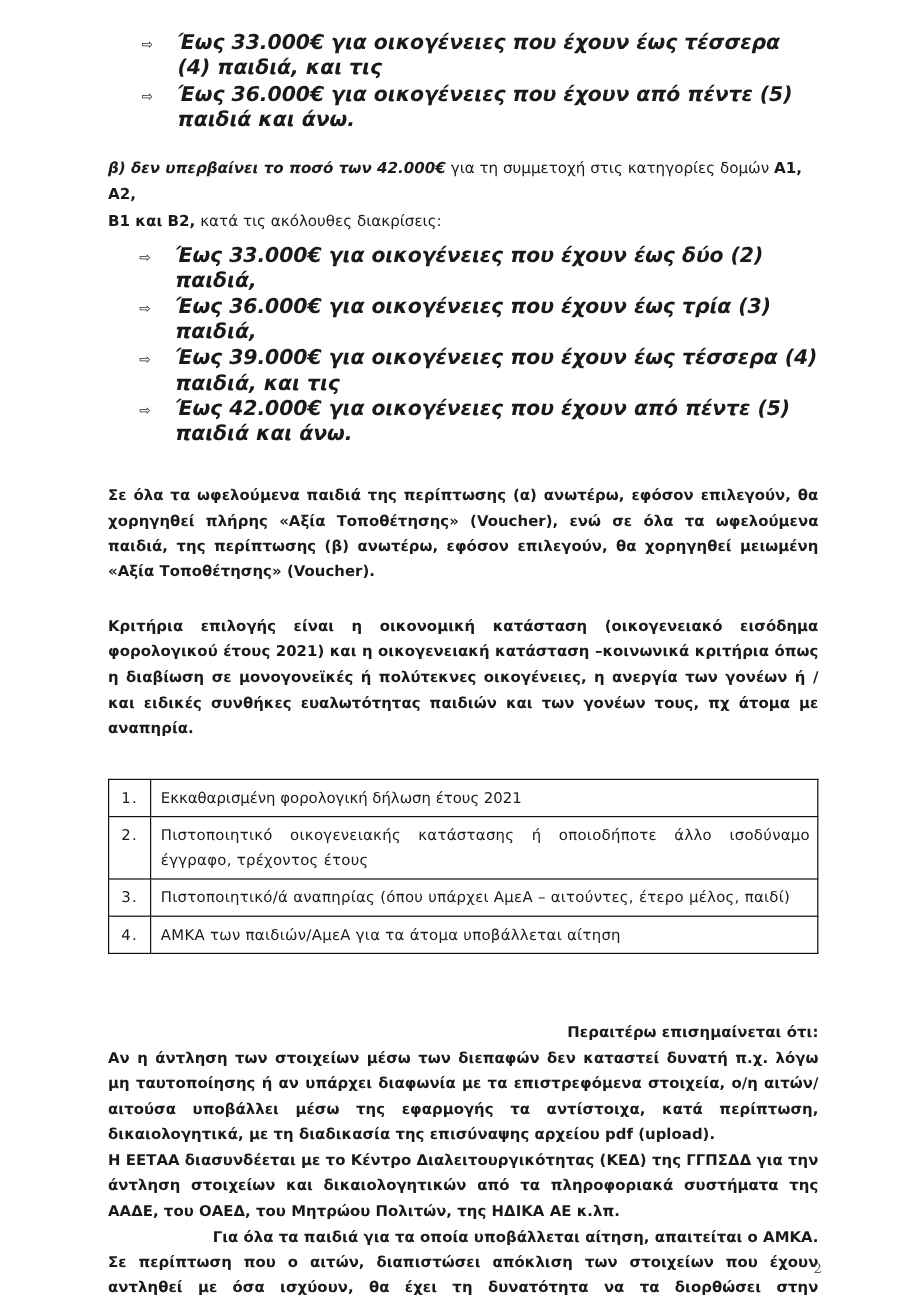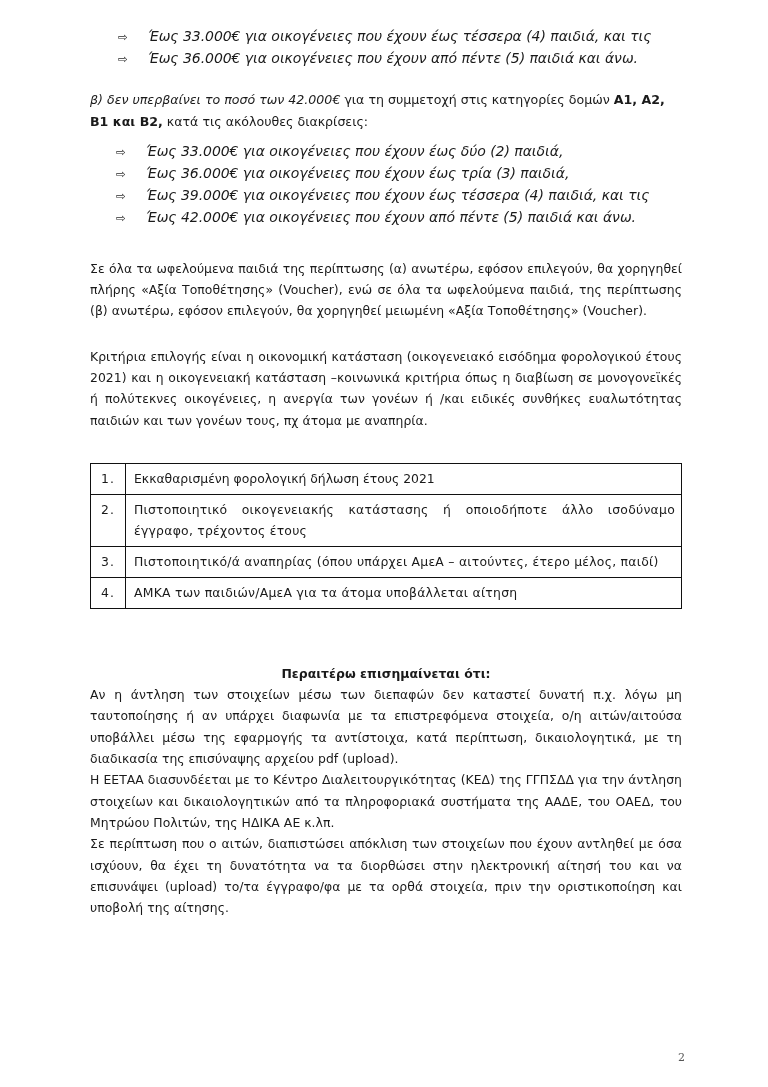--- a/index.html
+++ b/index.html
@@ -31,22 +31,23 @@
   }
 
   
   .para {
     font-size: 12.4px;
     line-height: 21.3px;
     text-align: justify;
     text-justify: inter-word;
     margin: 0;
     letter-spacing: 0.05px;
-  }
-  .para.nojust { text-align: center; }
+    font-weight: bold;
+  }
+  .para.nojust { text-align: right; }
   .bold { font-weight: bold; }
 
   
   .bullets {
     list-style: none;
     margin: 0;
     padding: 0;
   }
   .bullet-row {
     display: flex;
@@ -59,34 +60,35 @@
     flex: 0 0 auto;
     width: 30px;
     font-size: 11.5px;
     color: #2a2a2a;
     text-align: left;
     font-family: "DejaVu Sans", sans-serif;
   }
   .bullet-row .btext {
     flex: 1 1 auto;
     font-style: italic;
-    font-size: 14px;
+    font-size: 17px;
     letter-spacing: -0.05px;
+    font-weight: bold;
   }
   .indent-1 { margin-left: 28px; }
   .indent-2 { margin-left: 26px; }
 
   
   .clause {
     font-size: 12.6px;
     line-height: 22px;
     margin: 0;
     text-align: left;
   }
-  .clause .lead { font-style: italic; font-weight: normal; }
+  .clause .lead { font-style: italic; font-weight: bold; }
   .clause-line2 {
     font-size: 12.6px;
     line-height: 22px;
   }
 
   .spacer-8  { height: 8px; }
   .spacer-18 { height: 18px; }
   .spacer-24 { height: 24px; }
   .spacer-28 { height: 28px; }
   .spacer-30 { height: 30px; }
@@ -212,18 +214,19 @@
     </table>
 
     <div class="spacer-24"></div>
 
 
     <div class="spacer-30"></div>
 
     <p class="para bold nojust">Περαιτέρω επισημαίνεται ότι:</p>
     <p class="para">Αν η άντληση των στοιχείων μέσω των διεπαφών δεν καταστεί δυνατή π.χ. λόγω μη ταυτοποίησης ή αν υπάρχει διαφωνία με τα επιστρεφόμενα στοιχεία, ο/η αιτών/αιτούσα υποβάλλει μέσω της εφαρμογής τα αντίστοιχα, κατά περίπτωση, δικαιολογητικά, με τη διαδικασία της επισύναψης αρχείου pdf (upload).</p>
     <p class="para">Η ΕΕΤΑΑ διασυνδέεται με το Κέντρο Διαλειτουργικότητας (ΚΕΔ) της ΓΓΠΣΔΔ για την άντληση στοιχείων και δικαιολογητικών από τα πληροφοριακά συστήματα της ΑΑΔΕ, του ΟΑΕΔ, του Μητρώου Πολιτών, της ΗΔΙΚΑ ΑΕ κ.λπ.</p>
+    <p class="para bold nojust">Για όλα τα παιδιά για τα οποία υποβάλλεται αίτηση, απαιτείται ο ΑΜΚΑ.</p>
     <p class="para">Σε περίπτωση που ο αιτών, διαπιστώσει απόκλιση των στοιχείων που έχουν αντληθεί με όσα ισχύουν, θα έχει τη δυνατότητα να τα διορθώσει στην ηλεκτρονική αίτησή του και να επισυνάψει (upload) το/τα έγγραφο/φα με τα ορθά στοιχεία, πριν την οριστικοποίηση και υποβολή της αίτησης.</p>
 
   </div>
 
   <div class="page-number">2</div>
 </div>
 
 </body></html>

